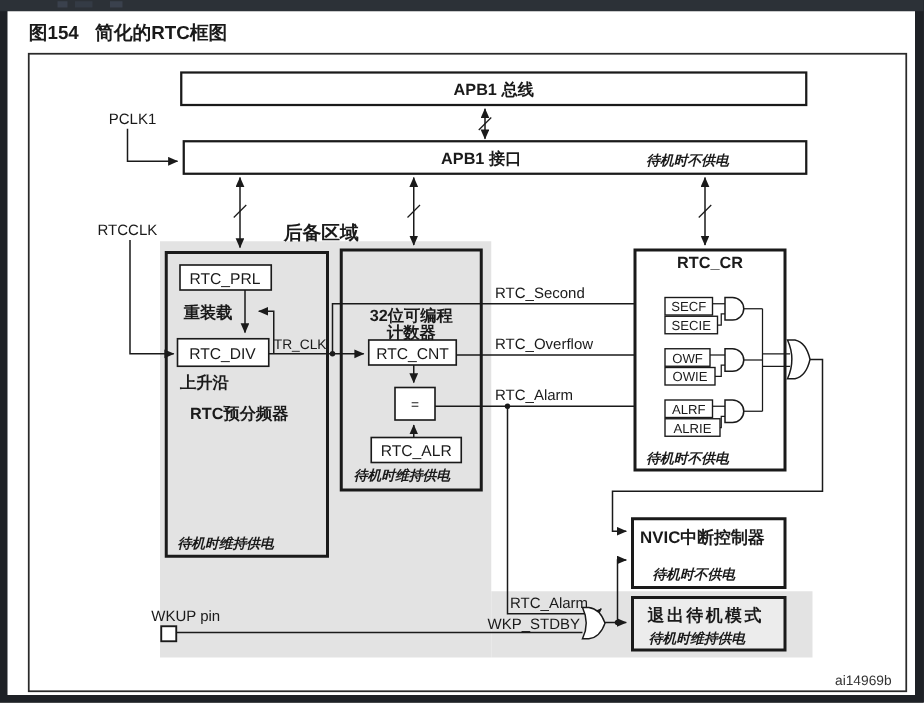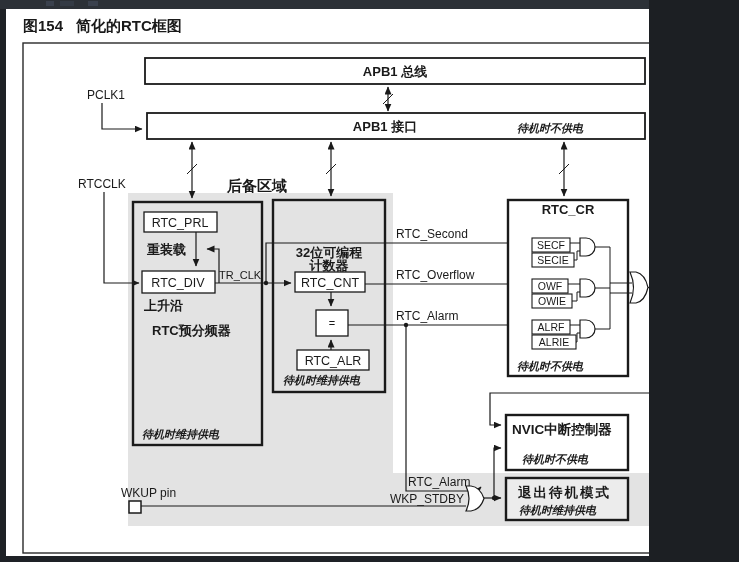--- a/index.html
+++ b/index.html
@@ -1,16 +1,16 @@
 <!DOCTYPE html>
 <html><head>
 <meta charset="utf-8">
 <style>
   html,body{margin:0;padding:0;background:#1c1f23;}
-  .stage{position:relative;width:649px;height:562px;overflow:hidden;}
+  .stage{position:relative;width:739px;height:562px;overflow:hidden;}
   svg{display:block;}
   text{font-family:"Liberation Sans","DejaVu Sans",sans-serif;fill:#1a1a1a;}
   .t12{font-size:12px;}
   .t11{font-size:11px;}
   .box-t{font-size:12.5px;}
   .flag-t{font-size:10.5px;}
   .bold13{font-size:13px;font-weight:bold;}
   .cjk{font-size:13px;font-weight:600;}
   .cjk15{font-size:15px;font-weight:700;}
   .cjk14{font-size:13.5px;font-weight:700;}

